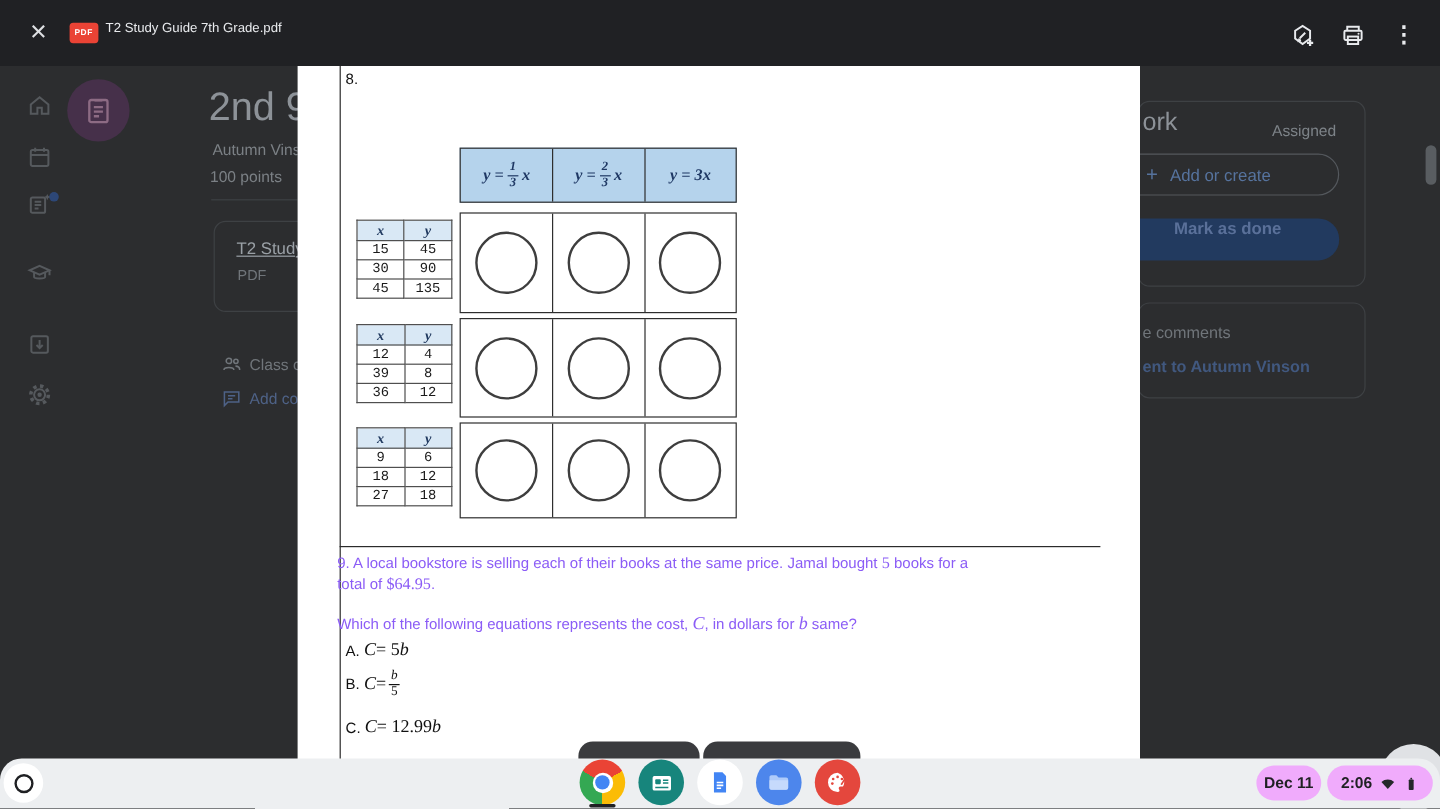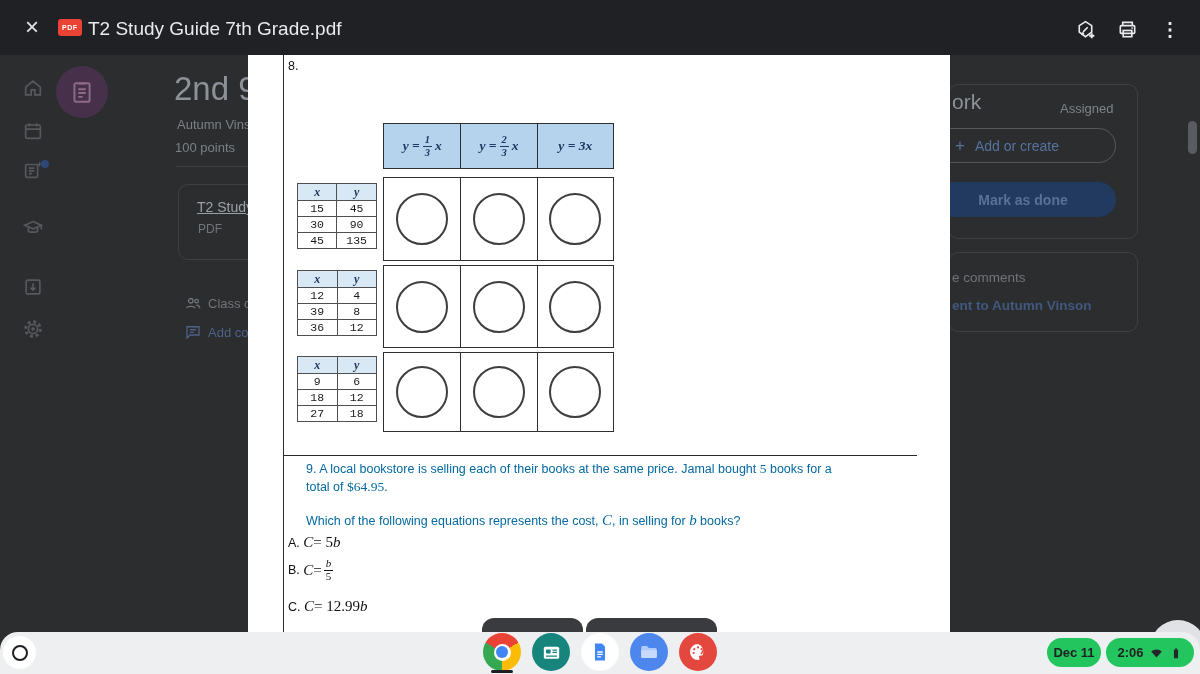--- a/index.html
+++ b/index.html
@@ -4,42 +4,42 @@
 <style>
   html,body{margin:0;padding:0;background:#2c2d2f;}
   body{width:1200px;height:674px;overflow:hidden;font-family:"Liberation Sans",sans-serif;}
   .stage{position:relative;width:1200px;height:674px;background:#2c2d2f;overflow:hidden;}
   .abs{position:absolute;}
 
   
   .topbar{position:absolute;left:0;top:0;width:1200px;height:55px;background:#202124;z-index:50;display:flex;align-items:center;}
   .tb-close{position:absolute;left:18px;top:13px;width:28px;height:28px;color:#dfe1e4;font-size:24px;line-height:28px;text-align:center;cursor:pointer;}
   .tb-badge{position:absolute;left:58px;top:19px;background:#ea4335;color:#fff;font-size:7px;font-weight:bold;padding:5px 4px;border-radius:3px;letter-spacing:.5px;}
-  .tb-title{position:absolute;left:88px;top:18px;color:#e8eaed;font-size:19px;white-space:nowrap;}
+  .tb-title{position:absolute;left:88px;top:18px;color:#e8eaed;font-size:11px;white-space:nowrap;}
   .openwith{position:absolute;left:540px;top:11px;height:31px;border:1px solid #5f6368;border-radius:17px;display:flex;align-items:center;gap:7px;padding:0 16px;color:#e8eaed;font-size:13.5px;background:#202124;cursor:pointer;}
   .openwith .caret{font-size:10px;color:#e8eaed;}
   .tb-icon{position:absolute;top:16px;width:26px;height:26px;display:flex;align-items:center;justify-content:center;cursor:pointer;}
   .tb-more{color:#e8eaed;font-size:19px;font-weight:bold;}
 
   
   .ghost{z-index:2;}
   .sb-icon{position:absolute;left:22px;width:22px;height:22px;opacity:.55;}
   .assign-circle{position:absolute;left:56px;top:66px;width:52px;height:52px;border-radius:50%;background:#46304a;display:flex;align-items:center;justify-content:center;}
   .g-title{position:absolute;left:174px;top:70px;font-size:33px;color:#8d9298;white-space:nowrap;}
   .g-sub{color:#7b8085;font-size:13px;white-space:nowrap;overflow:hidden;}
   .g-divider{position:absolute;left:176px;top:166px;width:72px;height:1px;background:#3e4144;}
   .g-card{position:absolute;border:1px solid #3e4144;border-radius:10px;}
   .g-link{color:#9aa0a6;font-size:14px;text-decoration:underline;white-space:nowrap;}
   .g-pdf{color:#70757a;font-size:12px;}
   .g-row-label{font-size:13px;color:#70757a;white-space:nowrap;}
   .g-row-link{font-size:13px;color:#4e6287;white-space:nowrap;}
   .work-title{position:absolute;left:952px;top:90px;font-size:21px;color:#8d9298;}
   .work-status{position:absolute;left:1060px;top:101px;font-size:13px;color:#7d8388;}
   .add-pill{position:absolute;left:930px;top:128px;width:186px;height:35px;border:1px solid #54585d;border-radius:18px;display:flex;align-items:center;gap:10px;padding-left:24px;box-sizing:border-box;color:#56739e;font-size:14px;cursor:pointer;}
-  .done-pill{position:absolute;left:930px;top:182px;width:186px;height:35px;border-radius:18px;background:#223a5f;display:flex;align-items:center;justify-content:center;color:#5a7099;font-size:14px;font-weight:bold;cursor:pointer;}
+  .done-pill{position:absolute;left:930px;top:182px;width:186px;height:35px;border-radius:18px;background:#223a5f;display:flex;align-items:flex-start;justify-content:center;color:#5a7099;font-size:14px;font-weight:bold;cursor:pointer;}
   .pc-label{position:absolute;left:952px;top:270px;font-size:13.5px;color:#70757a;white-space:nowrap;}
   .pc-link{position:absolute;left:952px;top:298px;font-size:13.5px;color:#41587f;font-weight:bold;white-space:nowrap;}
   .v-scroll{position:absolute;left:1188px;top:121px;width:9px;height:33px;border-radius:4.5px;background:#595d61;z-index:12;cursor:pointer;}
   .blue-dot{position:absolute;left:41px;top:160px;width:8px;height:8px;border-radius:50%;background:#2e4a80;opacity:.9;}
 
   
   .page{position:absolute;left:248px;top:55px;width:702px;height:578px;background:#ffffff;z-index:10;}
   .vline{position:absolute;left:35px;top:0;width:1.4px;height:578px;background:#2b2b2b;}
   .q8num{position:absolute;left:40px;top:4px;font-size:12.5px;color:#111;}
   .q8prompt{position:absolute;left:40px;top:20px;width:628px;font-size:12.5px;line-height:16.5px;color:#111;}
@@ -49,42 +49,42 @@
   .frac{display:inline-flex;flex-direction:column;align-items:center;line-height:1.05;font-size:10.5px;margin:0 3px;}
   .frac .num{border-bottom:1.2px solid #1f3864;padding:0 2px 0px;}
   .ans-row{position:absolute;left:135px;width:231px;display:grid;grid-template-columns:1fr 1fr 1fr;border:1.5px solid #2e2e2e;box-sizing:border-box;background:#fff;}
   .ans-cell{display:flex;align-items:center;justify-content:center;border-left:1.5px solid #2e2e2e;}
   .ans-cell:first-child{border-left:none;}
   .circle{width:52px;height:52px;border-radius:50%;border:2px solid #3e3e3e;box-sizing:border-box;cursor:pointer;background:#fff;}
   .xy{position:absolute;left:49px;width:80px;border-collapse:collapse;font-size:11.5px;color:#1a1a1a;}
   .xy td,.xy th{border:1px solid #4f4f4f;text-align:center;height:15px;padding:0;width:40px;font-family:Liberation Mono, monospace;}
   .xy th{background:#d9e8f5;font-family:"Liberation Serif",serif;font-style:italic;color:#20395f;font-size:12px;height:16px;}
   .sep{position:absolute;left:35px;top:400px;width:634px;height:1.3px;background:#2b2b2b;}
-  .q9line{position:absolute;left:58px;font-size:12.5px;color:#0369a1;white-space:nowrap;}
+  .q9line{position:absolute;left:33px;font-size:12.5px;color:#8b5cf6;white-space:nowrap;}
   .serif{font-family:"Liberation Serif",serif;font-size:13.5px;}
   .mvar{font-family:"Liberation Serif",serif;font-style:italic;font-size:15px;}
   .mnum{font-family:"Liberation Serif",serif;font-size:15px;}
   .opt{position:absolute;left:40px;font-size:12.5px;color:#111;display:flex;align-items:center;}
   .bfrac{display:inline-flex;flex-direction:column;align-items:center;line-height:1.05;margin-left:2px;}
   .bfrac .num{border-bottom:1.2px solid #111;padding:0 2px;}
 
   
   .pdf-tool{position:absolute;top:618px;height:18px;background:#3a3b3e;border-radius:12px 12px 0 0;z-index:15;}
 
   
   .fab-ghost{position:absolute;left:1150px;top:620px;width:56px;height:56px;border-radius:50%;background:#e0e2e5;z-index:35;}
   .shelf{position:absolute;left:0;top:632px;width:1200px;height:42px;background:#edeff1;border-radius:18px 18px 0 0;z-index:40;}
   .launcher{position:absolute;left:3px;top:636px;width:33px;height:33px;border-radius:50%;background:#fff;display:flex;align-items:center;justify-content:center;z-index:42;cursor:pointer;}
   .launcher .ring{width:12px;height:12px;border:2.2px solid #1f2023;border-radius:50%;}
   .app{position:absolute;top:633px;width:38px;height:38px;border-radius:50%;display:flex;align-items:center;justify-content:center;z-index:42;cursor:pointer;}
   .chrome-outer{background:conic-gradient(from 60deg,#fbbc05 0 120deg,#34a853 0 240deg,#ea4335 0 360deg);}
   .chrome-white{width:17px;height:17px;background:#fff;border-radius:50%;display:flex;align-items:center;justify-content:center;}
   .chrome-blue{width:12px;height:12px;background:#4285f4;border-radius:50%;}
   .underline{position:absolute;left:491px;top:670px;width:22px;height:3px;background:#1f2023;border-radius:2px;z-index:42;}
-  .pill{position:absolute;top:638px;height:29px;background:#22c55e;border-radius:15px;display:flex;align-items:center;justify-content:center;z-index:43;font-size:13px;color:#1f2023;font-weight:bold;cursor:pointer;}
+  .pill{position:absolute;top:638px;height:29px;background:#f0abfc;border-radius:15px;display:flex;align-items:center;justify-content:center;z-index:43;font-size:13px;color:#1f2023;font-weight:bold;cursor:pointer;}
 </style>
 </head>
 <body>
 
 <div class="stage">
 
   <div class="sb-icon ghost" style="top:77px">
     <svg viewBox="0 0 24 24" width="22" height="22" fill="none" stroke="#787d83" stroke-width="1.8">
         <path d="M4 11 L12 4.5 L20 11 V19.5 H14 V14 H10 V19.5 H4 Z"></path>
       </svg>
@@ -293,21 +293,21 @@
 
     <div class="sep"></div>
 
     <div class="q9line" style="top:406px">
       <span>9. A local bookstore is selling each of their books at the same price. Jamal bought </span><span class="serif">5</span><span> books for a</span>
     </div>
     <div class="q9line" style="top:424px">
       <span>total of </span><span class="serif">$64.95</span><span>.</span>
     </div>
     <div class="q9line" style="top:457px">
-      <span>Which of the following equations represents the cost, </span><span class="mvar">C</span><span>, in selling for </span><span class="mvar">b</span><span> books?</span>
+      <span>Which of the following equations represents the cost, </span><span class="mvar">C</span><span>, in dollars for </span><span class="mvar">b</span><span> same?</span>
     </div>
     <div class="opt" style="top:479px">
       <span>A.</span>&nbsp;<span class="mvar">C</span><span class="mnum"> = 5</span><span class="mvar">b</span>
     </div>
     <div class="opt" style="top:503px">
       <span>B.</span>&nbsp;<span class="mvar">C</span><span class="mnum"> = </span><span class="bfrac">
           <span class="num mvar" style="font-size:11px">b</span>
           <span class="mnum" style="font-size:11px">5</span>
         </span>
     </div>

